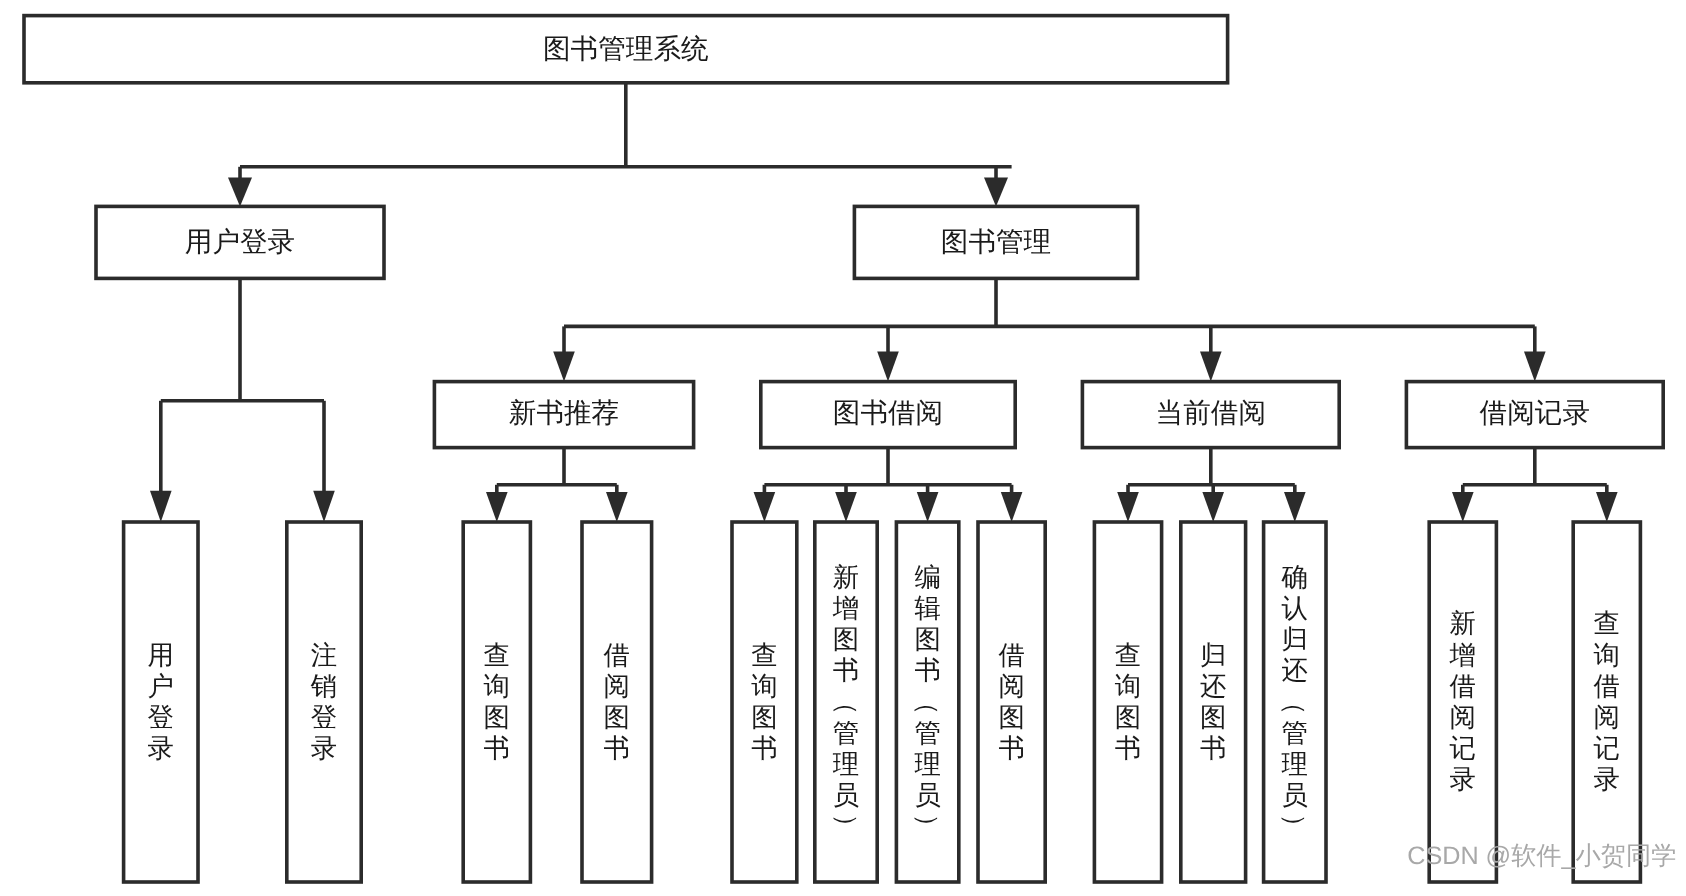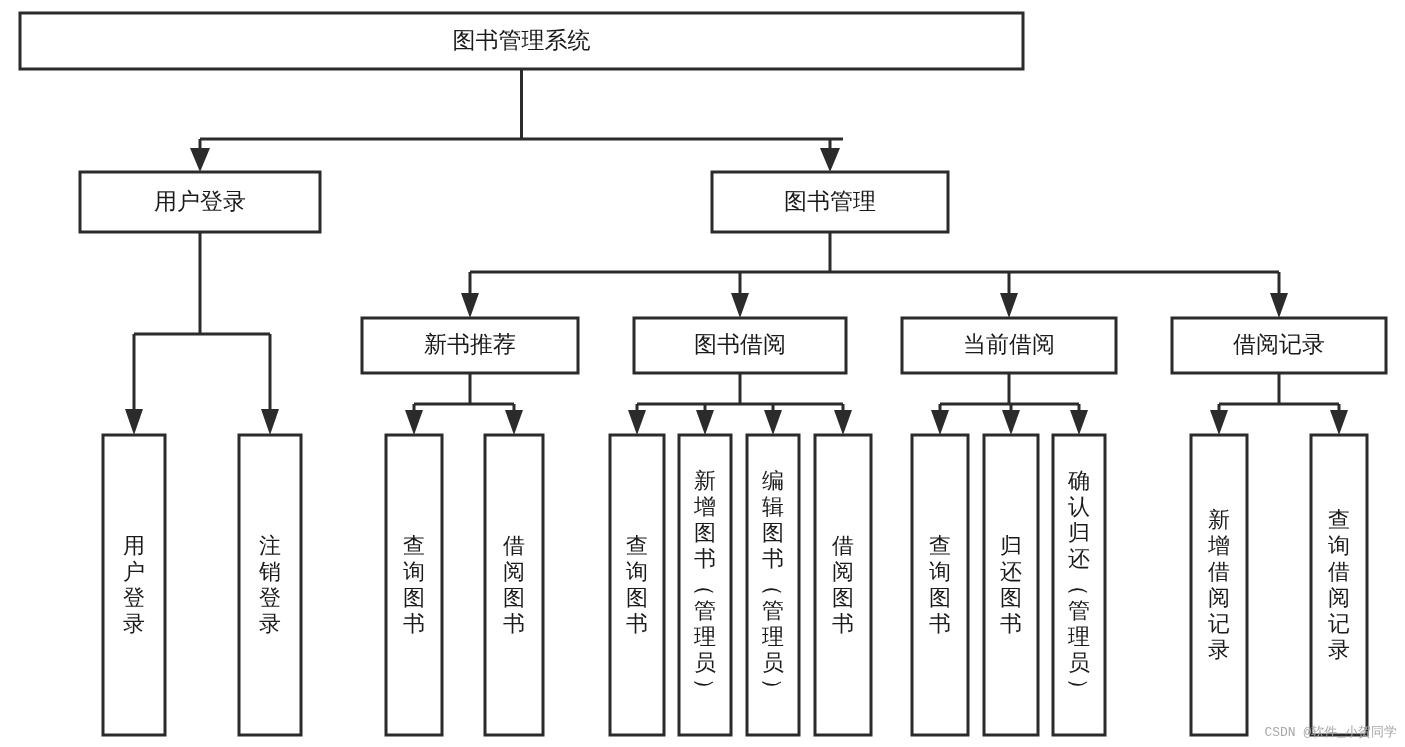--- a/index.html
+++ b/index.html
@@ -74,23 +74,23 @@
   .leaf-label span.ch {
     display: block;
   }
   .leaf-label span.rot {
     display: block;
     transform: rotate(90deg);
   }
   .watermark {
     position: absolute;
     right: 8px;
-    bottom: 6px;
-    font-family: Liberation Mono, monospace;
-    font-size: 13px;
+    bottom: 20px;
+    font-family: Liberation Sans, sans-serif;
+    font-size: 21px;
     color: #a8a8a8;
     white-space: nowrap;
     user-select: none;
   }
 </style>
 </head>
 <body>
 
 <div id="diagram-root">
 

